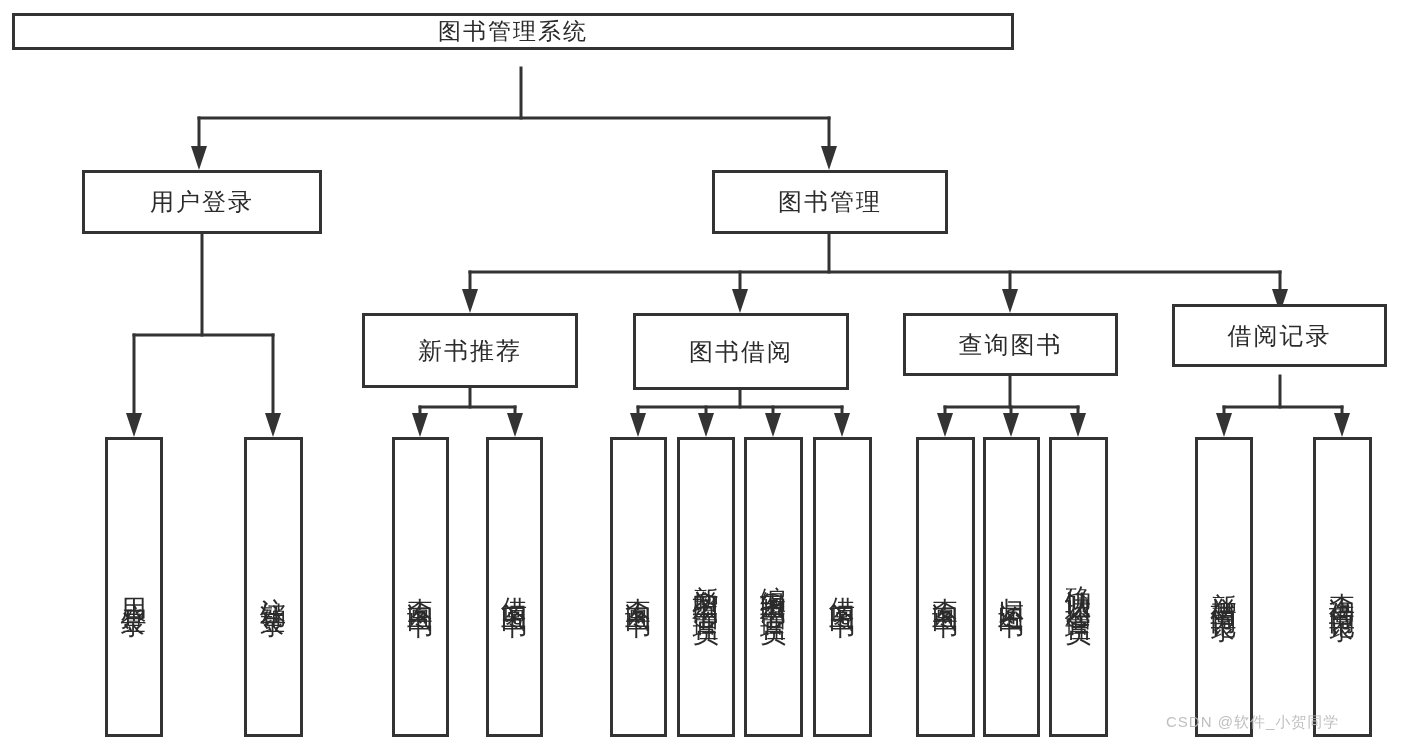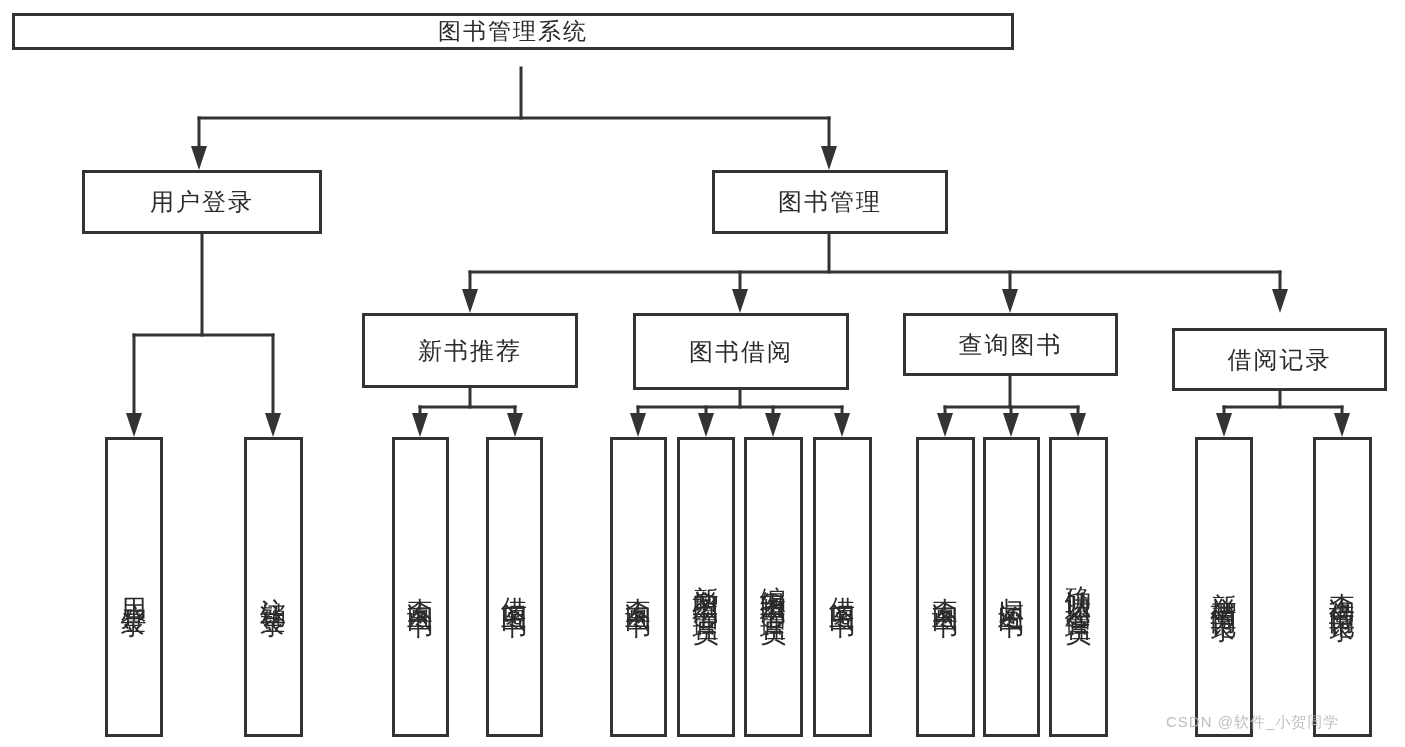--- a/index.html
+++ b/index.html
@@ -115,21 +115,21 @@
   </svg>
 
   <div class="node root" style="left:12px;top:13px;width:1002px;height:37px">图书管理系统</div>
 
   <div class="node h" style="left:82px;top:170px;width:240px;height:64px">用户登录</div>
   <div class="node h" style="left:712px;top:170px;width:236px;height:64px">图书管理</div>
 
   <div class="node h" style="left:362px;top:313px;width:216px;height:75px">新书推荐</div>
   <div class="node h" style="left:633px;top:313px;width:216px;height:77px">图书借阅</div>
   <div class="node h" style="left:903px;top:313px;width:215px;height:63px">查询图书</div>
-  <div class="node h" style="left:1172px;top:328px;width:215px;height:63px">借阅记录</div>
+  <div class="node h" style="left:1172px;top:304px;width:215px;height:63px">借阅记录</div>
 
   <div class="node v" style="left:105px;top:437px;width:58px;height:300px">
     <span class="vtxt">用户登录</span>
   </div>
   <div class="node v" style="left:244px;top:437px;width:59px;height:300px">
     <span class="vtxt">注销登录</span>
   </div>
 
   <div class="node v" style="left:392px;top:437px;width:57px;height:300px">
     <span class="vtxt">查询图书</span>

